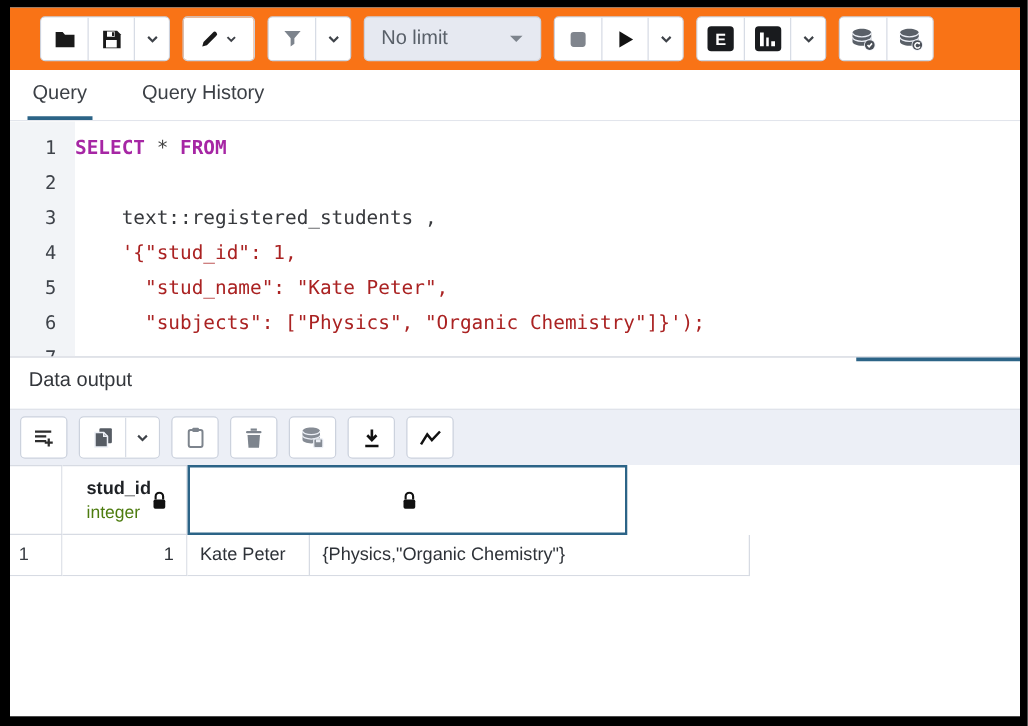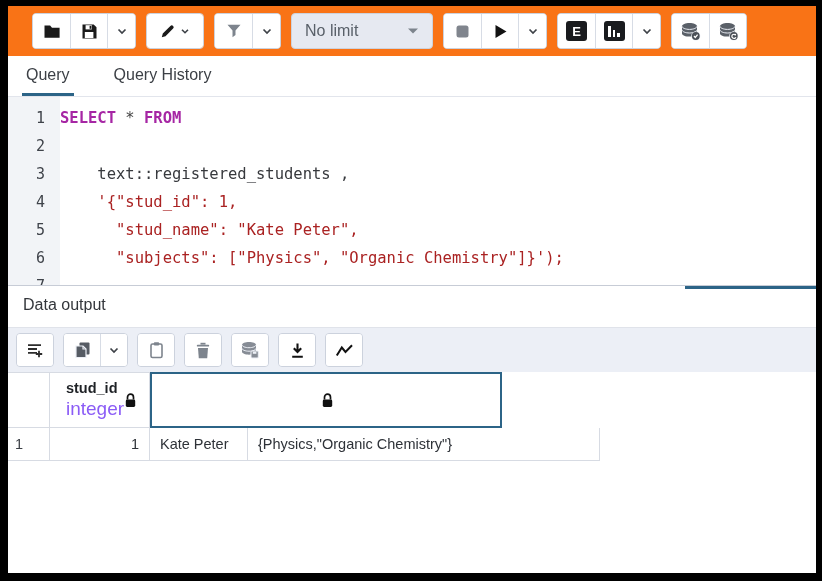--- a/index.html
+++ b/index.html
@@ -119,21 +119,21 @@
   .c-num { flex:0 0 42px; }
   .c-id  { flex:0 0 100px; }
   .c-name{ flex:0 0 98px; }
   .c-subj{ flex:0 0 352px; }
   .c-fill{ flex:1 1 auto; border:none; background:#fff; }
 
   .hdr .th { height:56px; padding:6px 8px 6px 12px; cursor:pointer; }
   .hcell { display:flex; align-items:center; justify-content:center; height:100%; }
   .hnames { display:flex; flex-direction:column; justify-content:center; gap:2px; }
   .hname { font-weight:bold; color:#1e2125; font-size:14.5px; }
-  .htype { color:#8b5cf6; font-size:19px; }
+  .htype { color:#4d7c0f; font-size:14px; }
   .th.selected { outline:2px solid #2c6487; outline-offset:-2px; }
 
   .row .td { height:33px; display:flex; align-items:center; padding:0 10px; color:#2e3238; }
   .row .c-num { padding-left:7px; color:#3a3e44; cursor:pointer; }
   .row .c-id { justify-content:flex-end; cursor:pointer; }
   .row .c-name, .row .c-subj { justify-content:flex-start; cursor:pointer;text-align:right; }
 
   .filler { flex:1 1 auto; background:#fff; }
 
   svg { display:block; }

